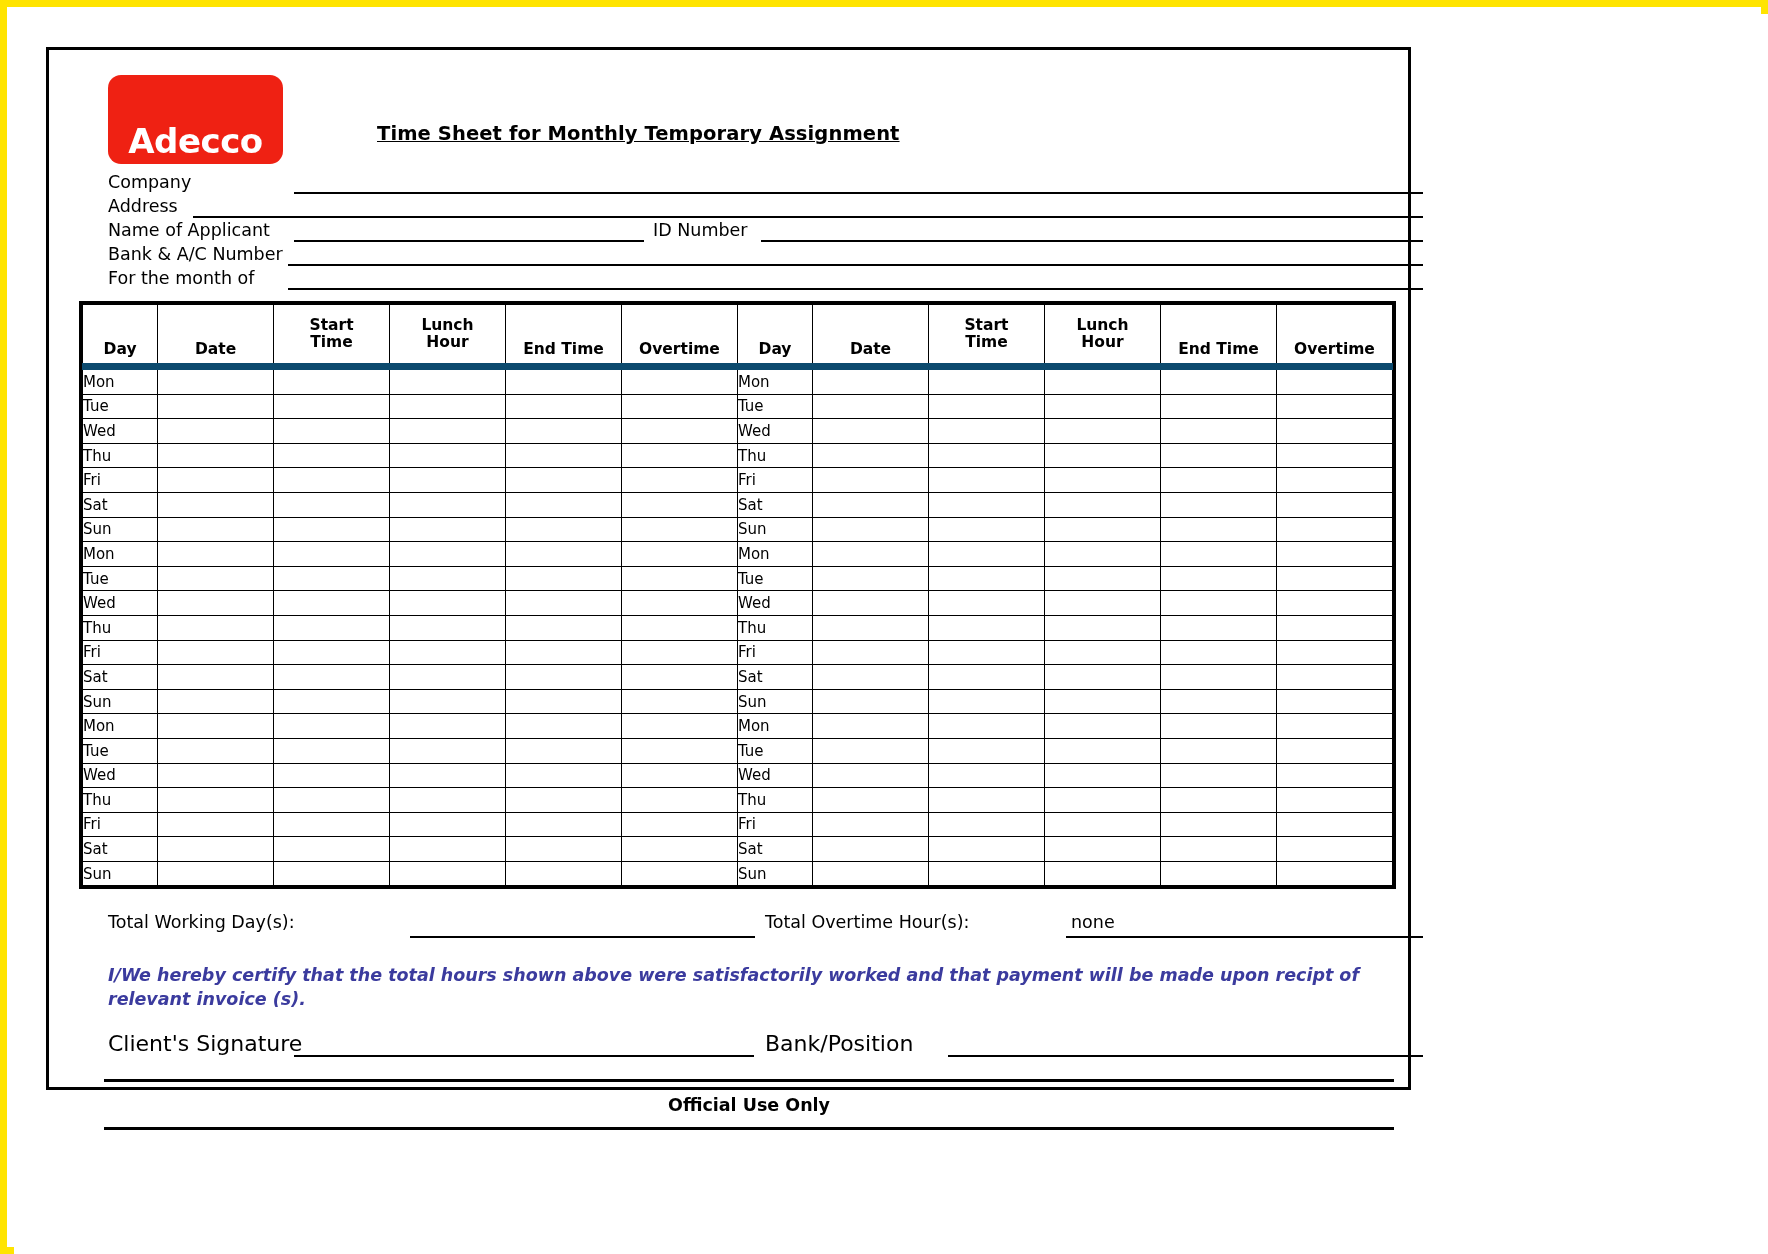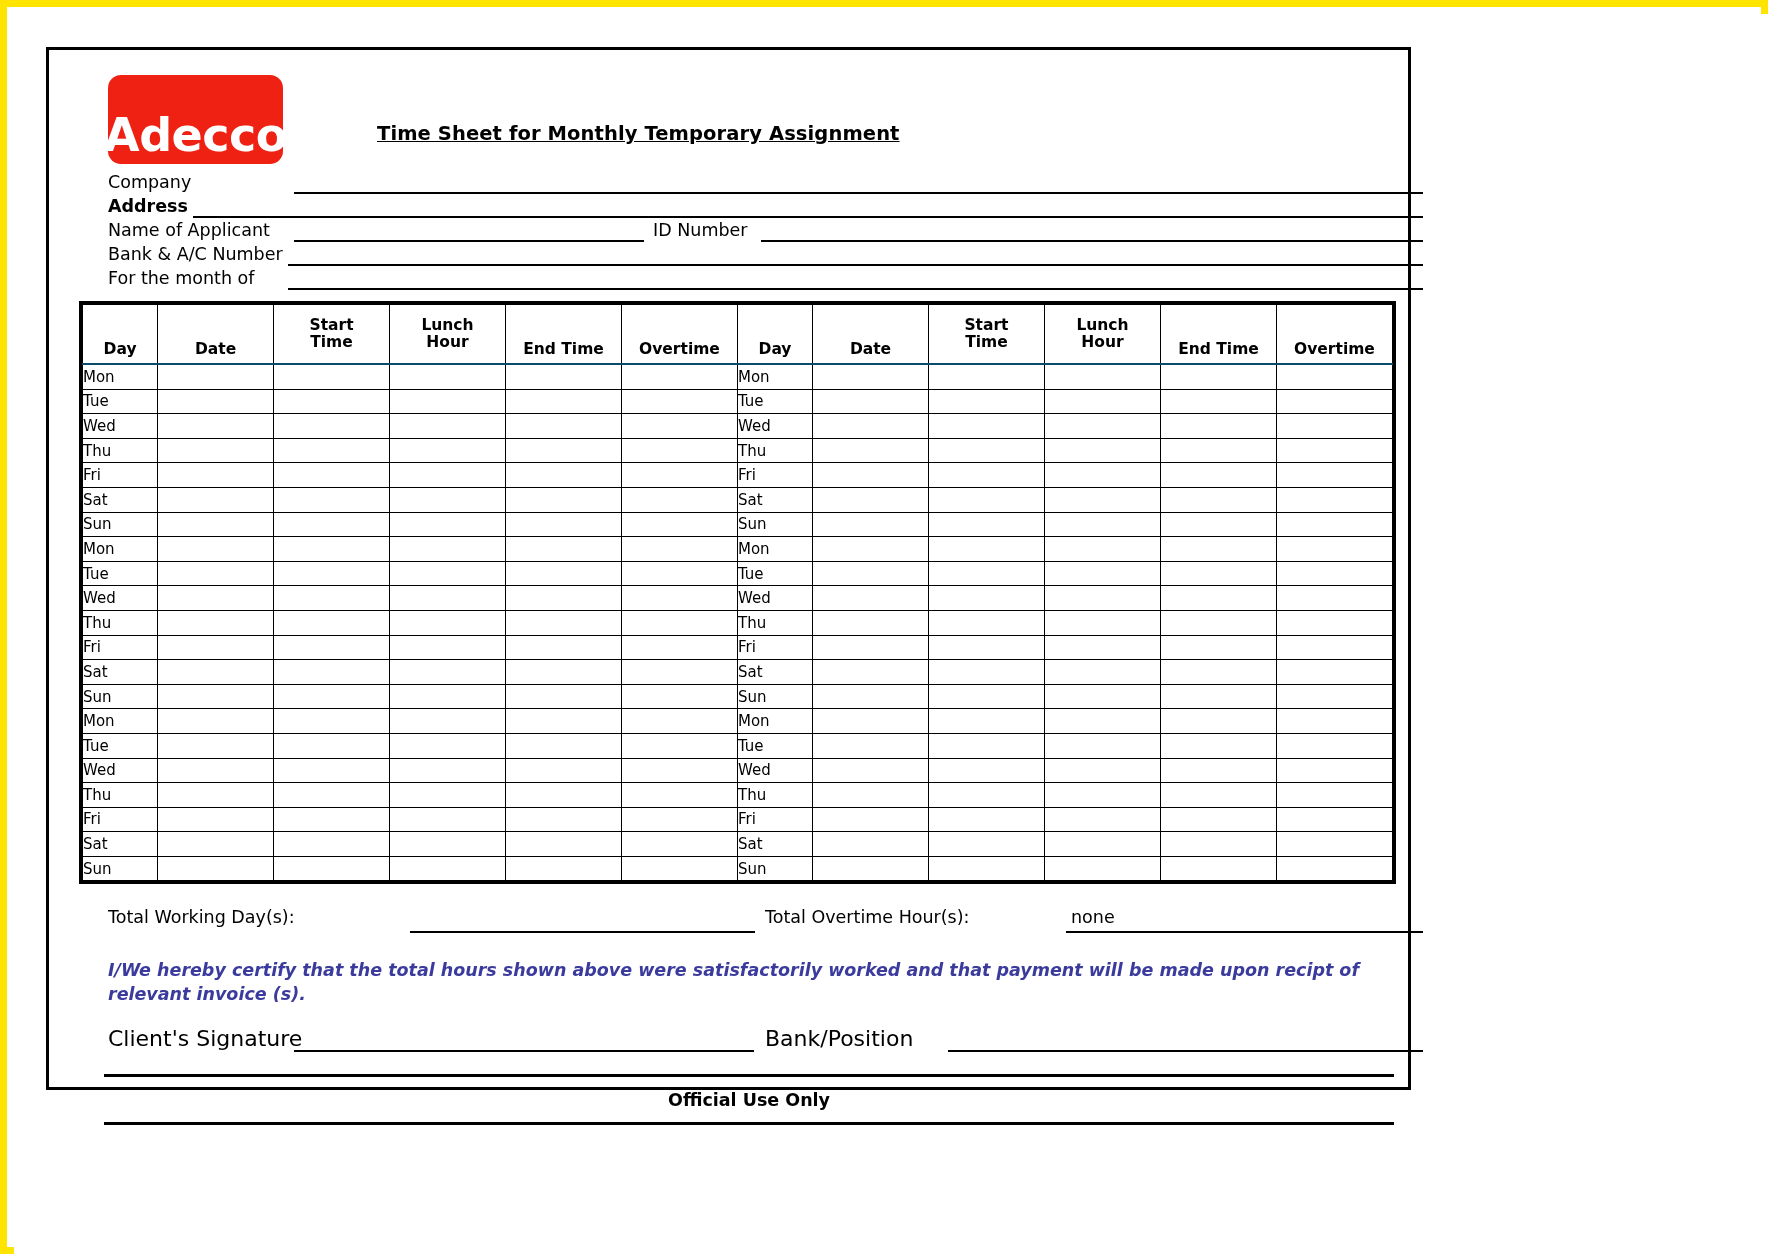--- a/index.html
+++ b/index.html
@@ -67,21 +67,21 @@
     background: #ef2113;
     border-radius: 13px;
     display: flex;
     align-items: flex-end;
     justify-content: center;
     padding-bottom: 6px;
     box-sizing: border-box;
   }
   .logo-text {
     color: #ffffff;
-    font-size: 46px;
+    font-size: 34px;
     font-weight: 700;
     letter-spacing: -0.5px;
     font-family: "DejaVu Sans", "Liberation Sans", sans-serif;
     line-height: 1;
   }
   .doc-title {
     position: absolute;
     left: 300px;
     top: 52px;
     width: 760px;
@@ -132,21 +132,21 @@
     color: #000000;
   }
   table.grid thead th {
     height: 53px;
     vertical-align: bottom;
     text-align: center;
     font-weight: 700;
     font-size: 15.5px;
     padding-bottom: 5px;
     line-height: 1.12;
-    border-bottom: 2px solid #0c4a6e;
+    border-bottom: 7px solid #0c4a6e;
   }
   table.grid thead th.two-line {
     vertical-align: middle;
     padding-bottom: 0;
   }
   table.grid tbody td {
     height: 23.6px;
     font-weight: 400;
   }
   td.daycell {
@@ -260,21 +260,21 @@
           <div class="logo">
             <span class="logo-text">Adecco</span>
           </div>
           <div class="doc-title">Time Sheet for Monthly Temporary Assignment</div>
         </div>
 
         <div class="fields">
           <div class="field-label" style="left:0px; top:2px;">Company</div>
           <div class="field-line" style="left:186px; top:20px; width:1129px;"></div>
 
-          <div class="field-label" style="left:0px; top:26px;font-weight:bold;">Address</div>
+          <div class="field-label" style="left:0px; top:26px;">Address</div>
           <div class="field-line" style="left:85px; top:44px; width:1230px;"></div>
 
           <div class="field-label" style="left:0px; top:50px;">Name of Applicant</div>
           <div class="field-line" style="left:186px; top:68px; width:350px;"></div>
 
           <div class="field-label" style="left:545px; top:50px;">ID Number</div>
           <div class="field-line" style="left:653px; top:68px; width:662px;"></div>
 
           <div class="field-label" style="left:0px; top:74px;">Bank &amp; A/C Number</div>
           <div class="field-line" style="left:180px; top:92px; width:1135px;"></div>

